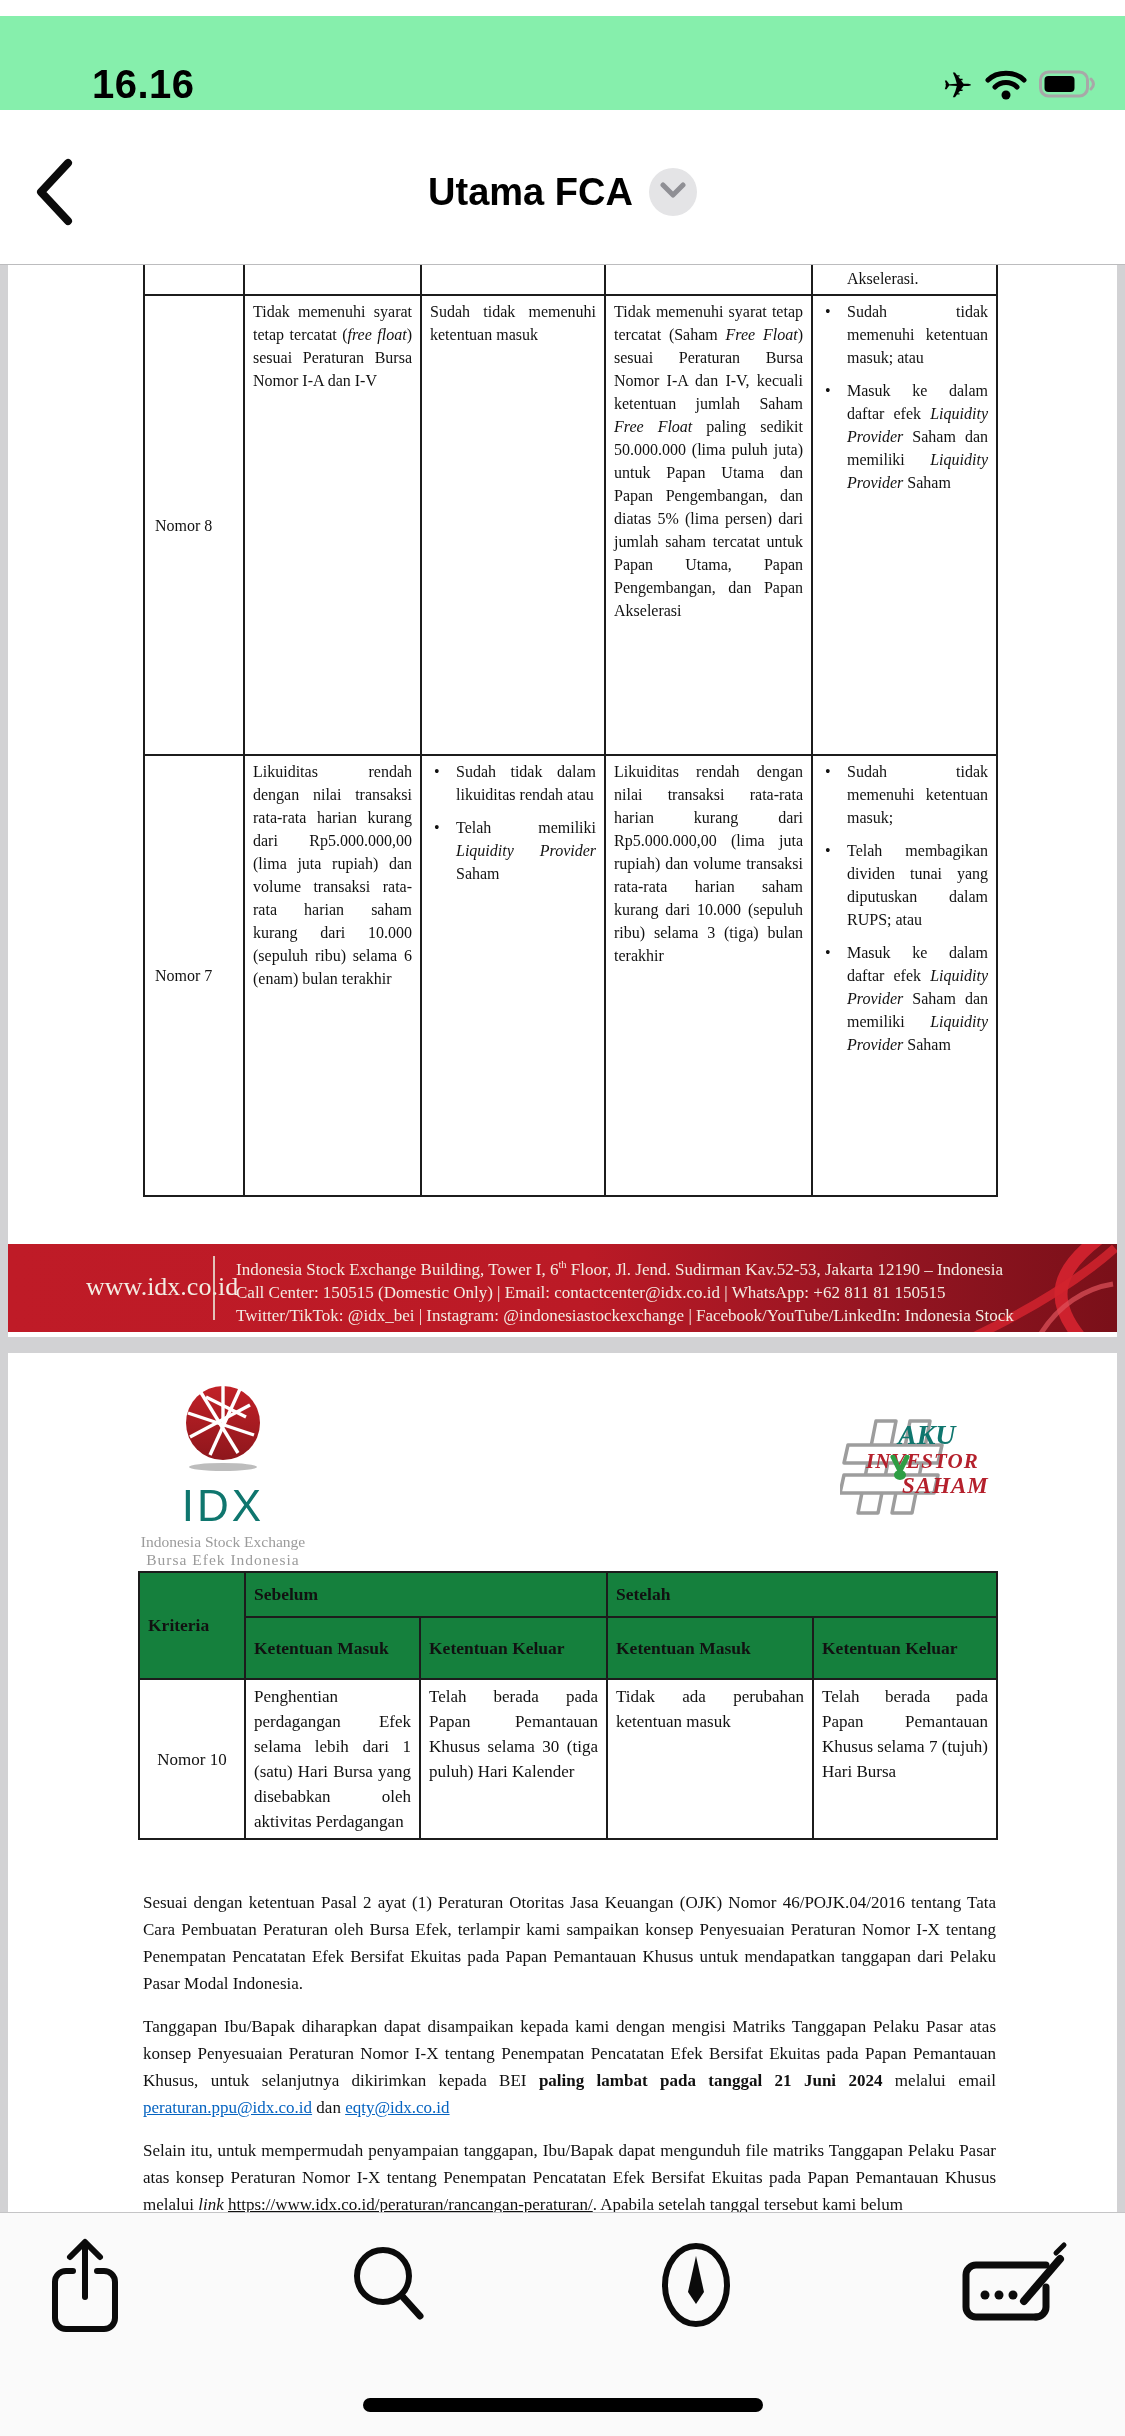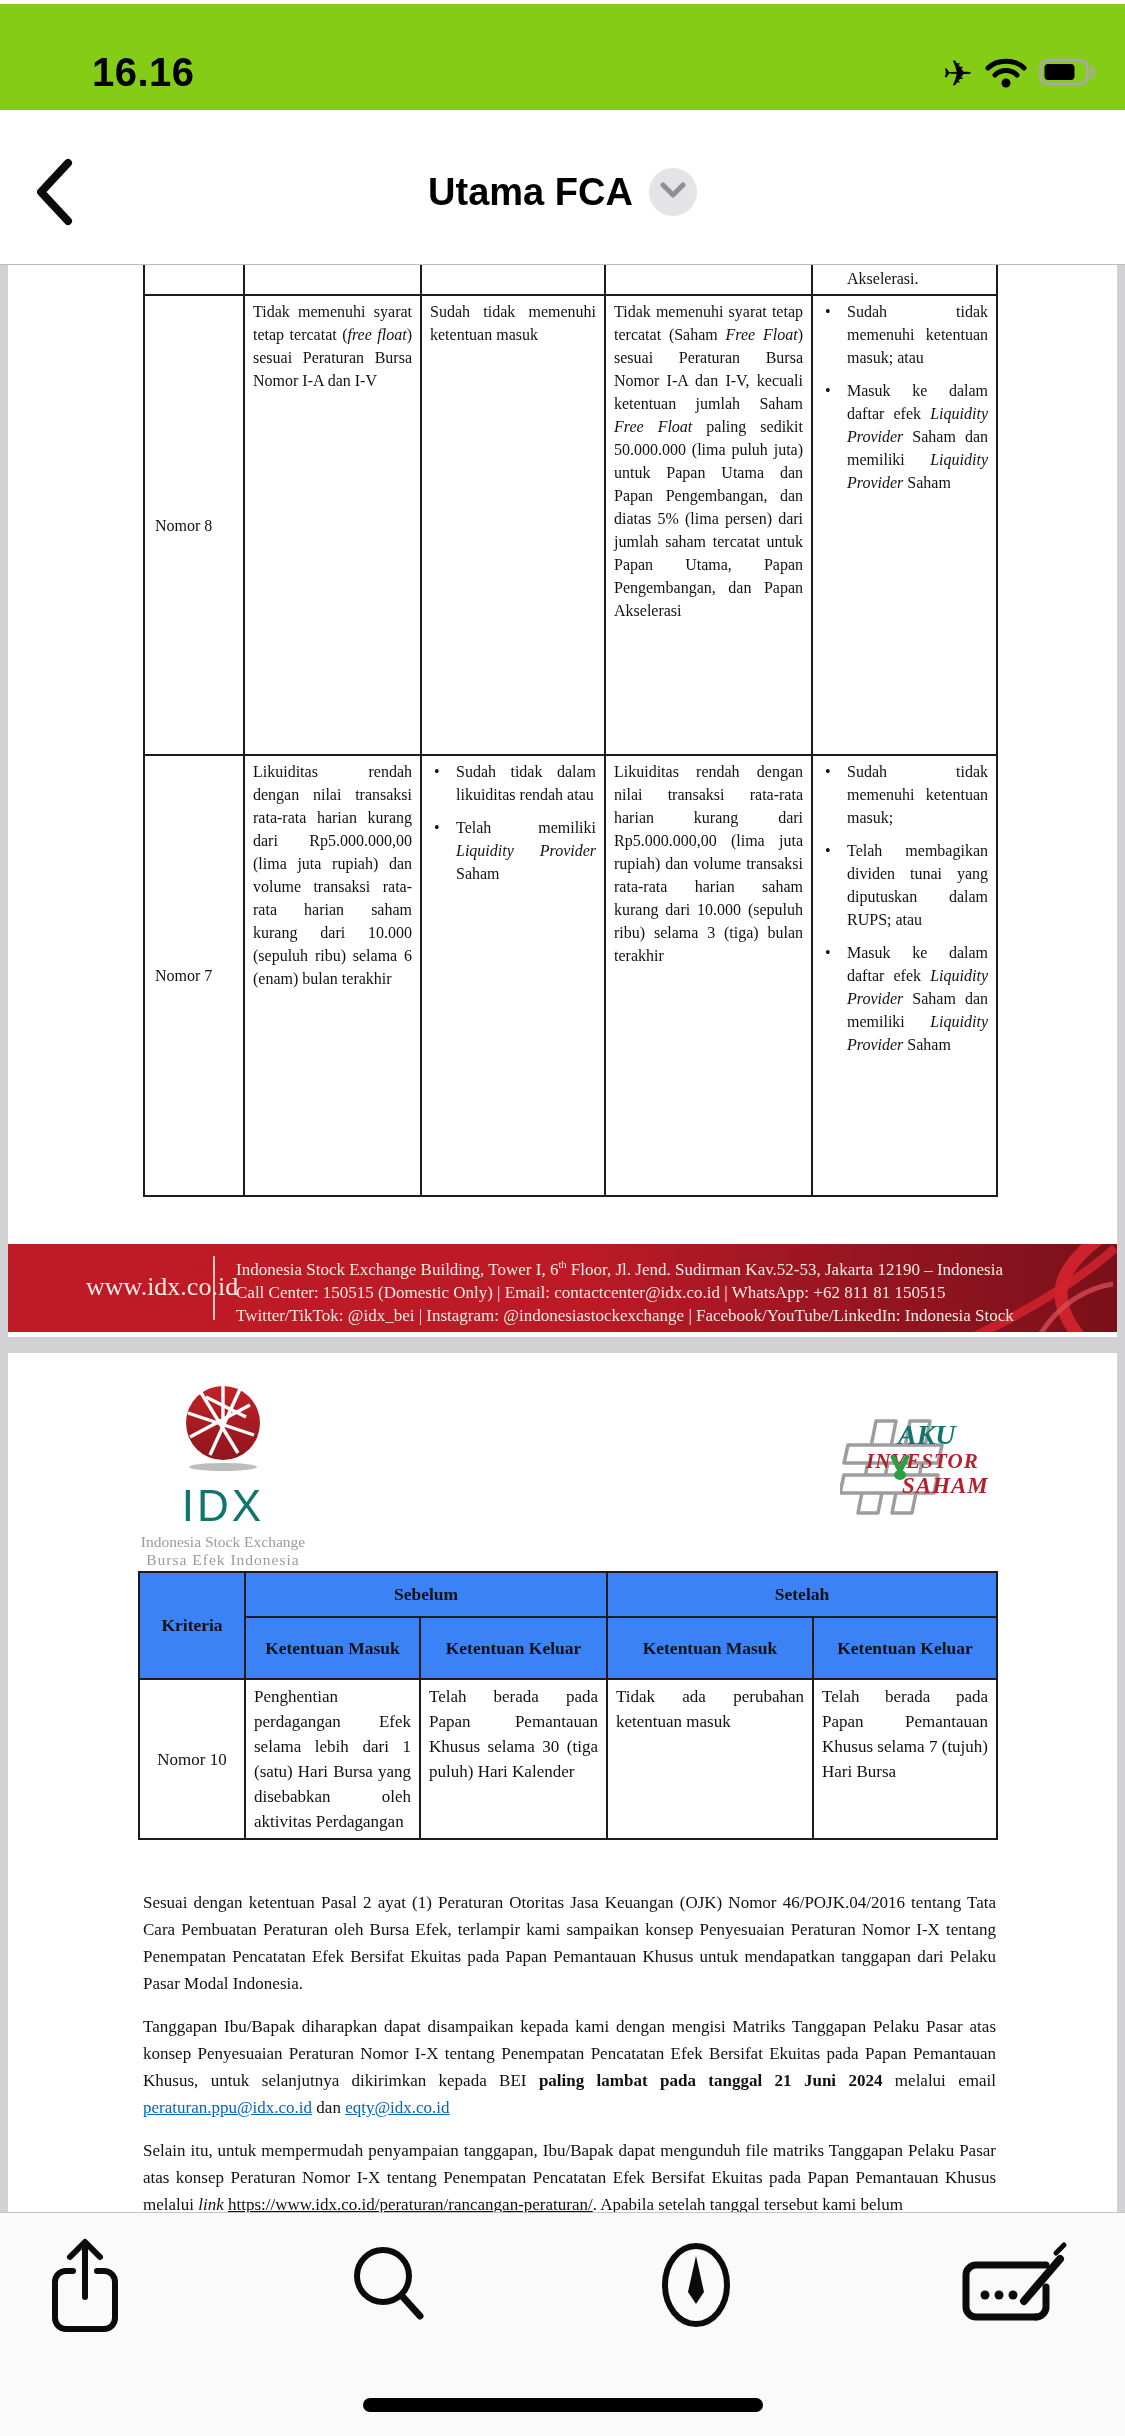--- a/index.html
+++ b/index.html
@@ -1,21 +1,21 @@
 <!DOCTYPE html>
 <html><head>
 <meta charset="utf-8">
 <style>
   * { margin:0; padding:0; box-sizing:border-box; }
   html,body { background:#e8e8e8; }
   .screen { position:relative; width:1125px; height:2436px; background:#fff; overflow:hidden;
             font-family:"Liberation Sans", sans-serif; }
 
   
-  .statusbar { position:absolute; top:4px; left:0; right:0; height:110px; background:#84cc16; }
+  .statusbar { position:absolute; top:16px; left:0; right:0; height:110px; background:#86efac; }
   .time { position:absolute; left:92px; top:46px; font-size:40px; font-weight:700; color:#000; letter-spacing:.5px; }
   .statusicons { position:absolute; right:28px; top:52px; display:flex; align-items:center; gap:12px; }
 
   
   .navbar { position:absolute; top:110px; left:0; right:0; height:154px; background:#fff; }
   .backbtn { position:absolute; left:28px; top:48px; width:52px; height:72px; display:flex; align-items:center; justify-content:center; }
   .titlewrap { position:absolute; left:0; right:0; top:58px; display:flex; align-items:center; justify-content:center; gap:16px; }
   .navtitle { font-size:38px; font-weight:700; color:#000; }
   .dropbadge { width:48px; height:48px; border-radius:50%; background:#e4e4e6; display:flex; align-items:center; justify-content:center; }
   .hairline-top { position:absolute; top:264px; left:0; right:0; height:1px; background:#bcbcbe; }
@@ -31,21 +31,21 @@
   table.mx { border-collapse:collapse; table-layout:fixed; }
   table.mx td, table.mx th { border:2px solid #1c1c1c; vertical-align:top; padding:4px 8px;
       font-family:"Liberation Serif", serif; font-size:16px; line-height:23px; text-align:justify; }
   table.t1 { position:absolute; left:135px; top:-2px; width:853px; }
   table.t1 td.lbl { vertical-align:middle; text-align:left; padding-left:10px; }
   .bullet { position:relative; padding-left:26px; margin-bottom:10px; }
   .bullet::before { content:"\2022"; position:absolute; left:4px; top:0; }
   .bullet:last-child { margin-bottom:0; }
 
   table.t2 { position:absolute; left:130px; top:218px; width:858px; }
-  table.t2 th { background:#3b82f6; text-align:center; vertical-align:middle; font-size:17.5px; font-weight:700; }
+  table.t2 th { background:#15803d; text-align:left; vertical-align:middle; font-size:17.5px; font-weight:700; }
   table.t2 td { font-size:17px; line-height:25px; }
   table.t2 td.lbl { vertical-align:middle; text-align:center; }
 
   
   .banner { position:absolute; left:0; right:0; top:979px; height:88px; overflow:hidden;
             background:linear-gradient(90deg,#bf1b27 0%,#bb1a26 52%,#951522 78%,#7a1019 100%); }
   .banner .web { position:absolute; left:78px; top:28px; width:150px; font-family:"Liberation Serif", serif;
                  font-size:26px; color:#f3ece2; text-align:center; }
   .banner .vdiv { position:absolute; left:205px; top:12px; width:2px; height:64px; background:#eadfd2; opacity:.85; }
   .banner .info { position:absolute; left:228px; top:9px; width:800px; font-family:"Liberation Serif", serif;

